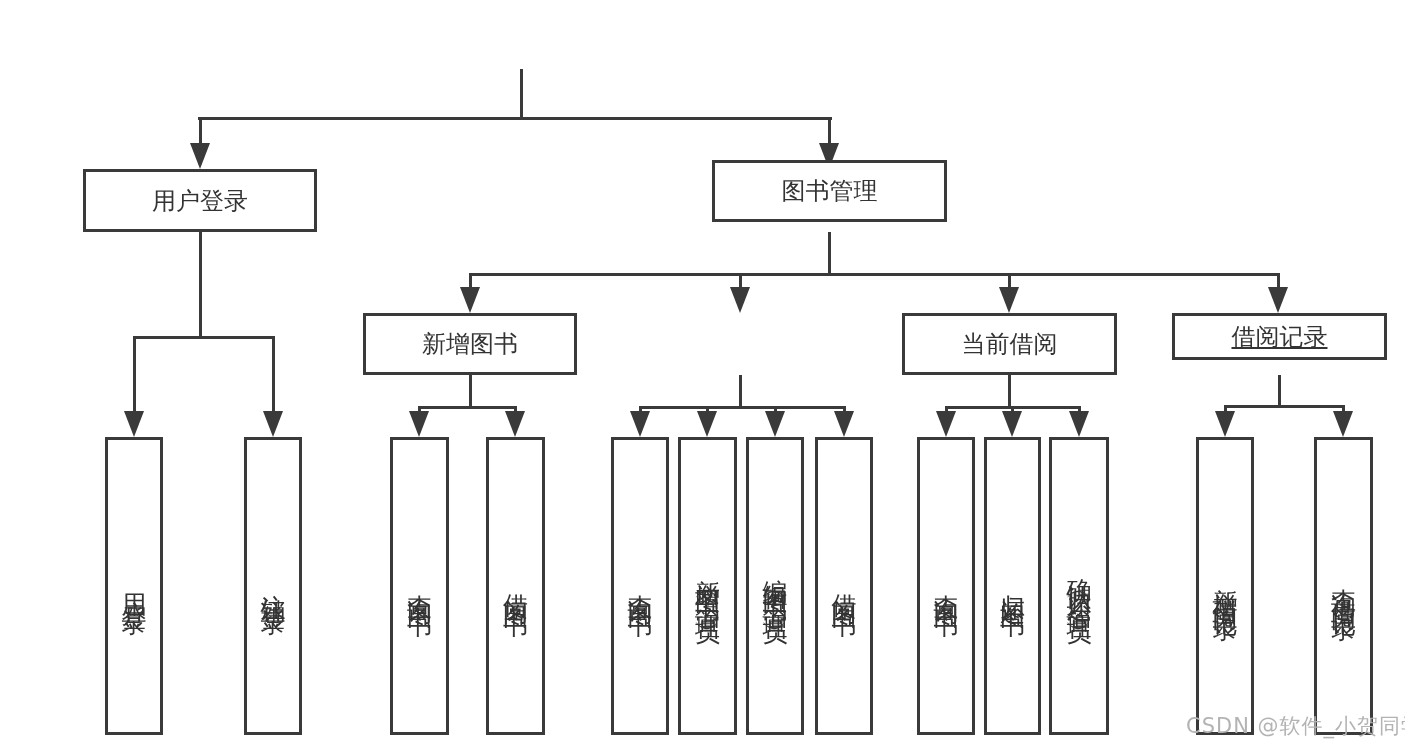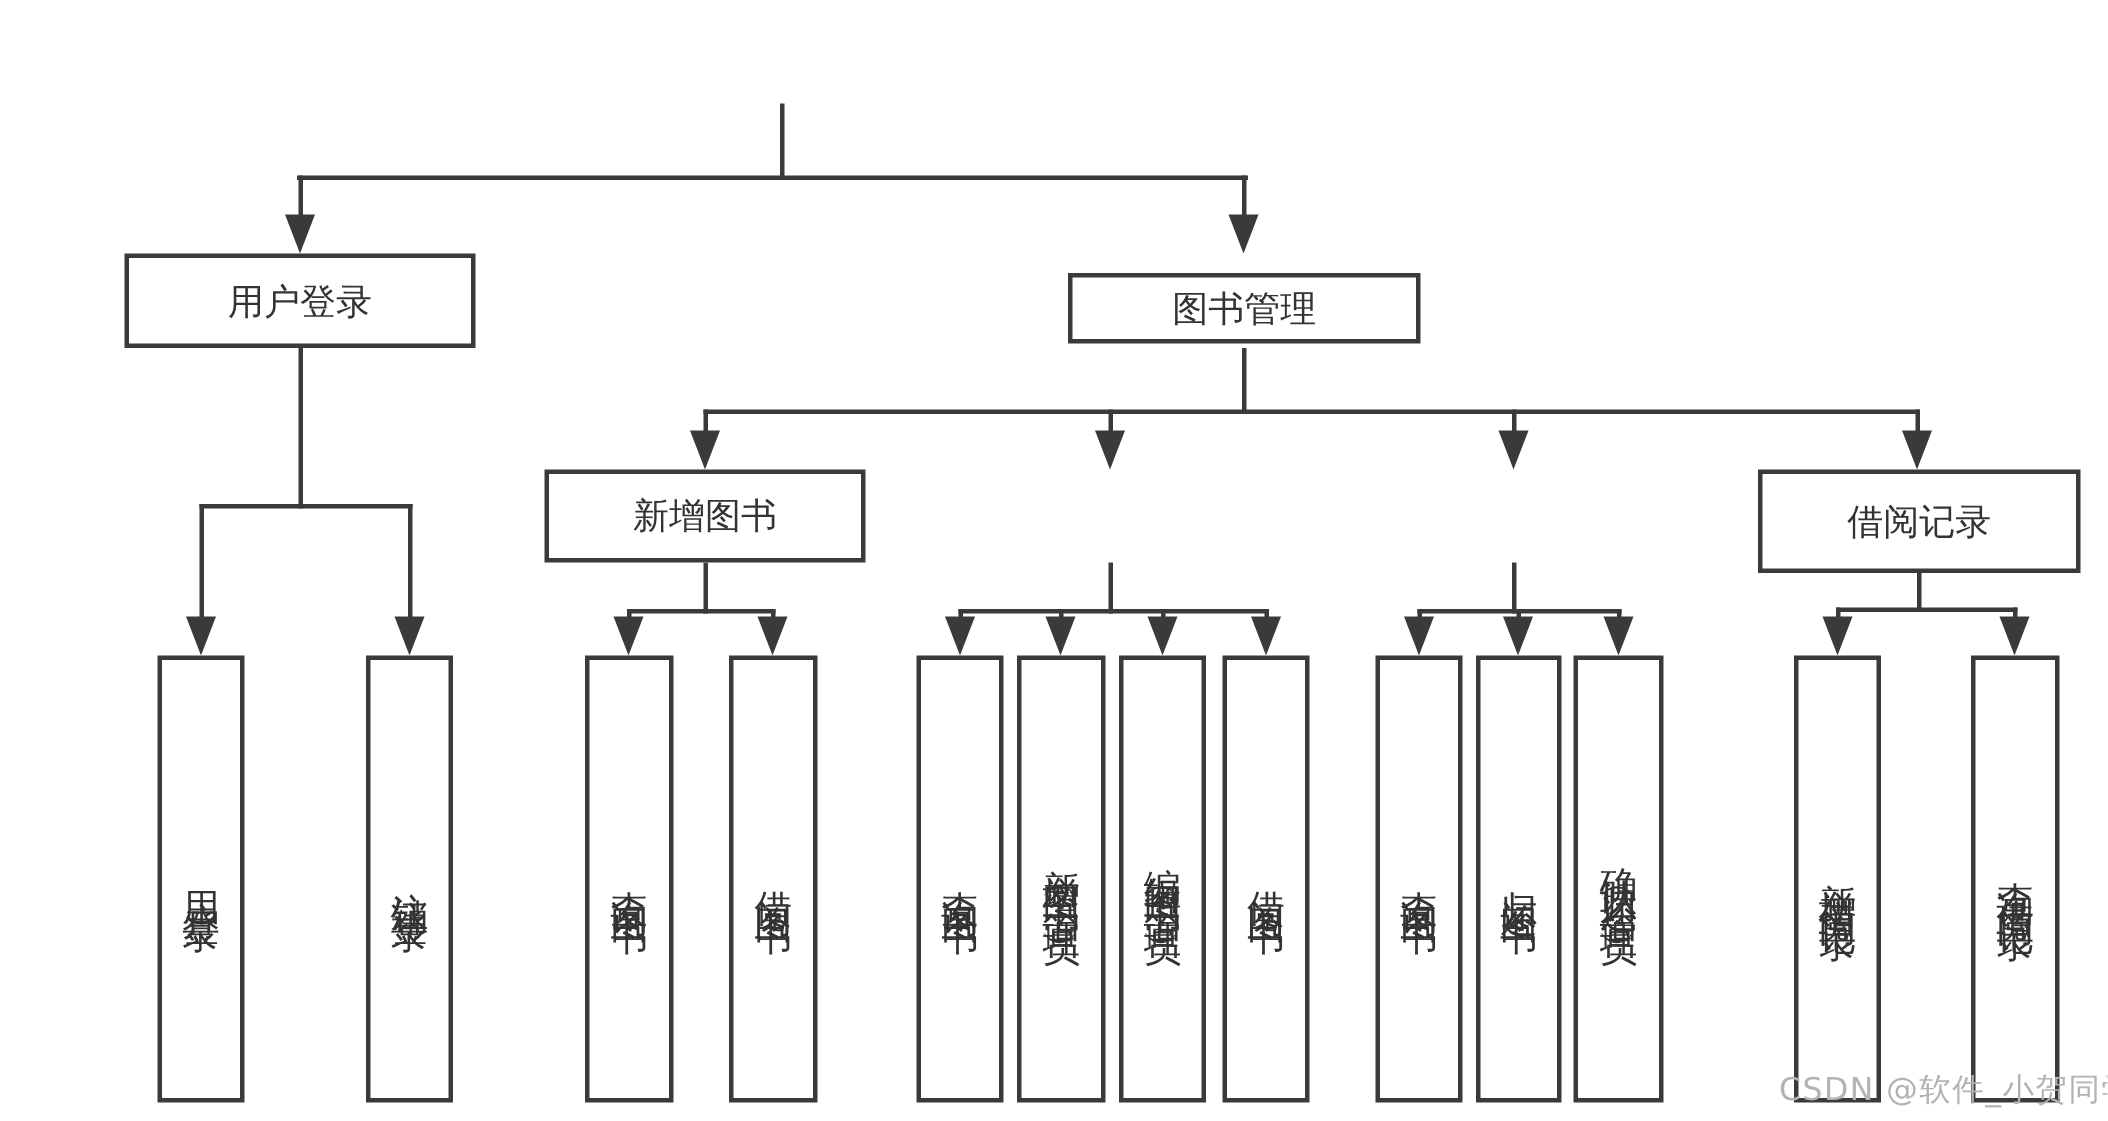--- a/index.html
+++ b/index.html
@@ -62,27 +62,28 @@
   }
 </style>
 </head>
 <body>
 
 <div id="stage">
 
 
   <div class="box" style="left:83px;top:169px;width:234px;height:63px;">用户登录</div>
 
-  <div class="box" style="left:712px;top:182px;width:235px;height:47px;">图书管理</div>
+  <div class="box" style="left:712px;top:160px;width:235px;height:62px;">图书管理</div>
 
   <div class="box" style="left:363px;top:313px;width:214px;height:62px;">新增图书</div>
 
 
+  <div class="box" style="left:902px;top:313px;width:215px;height:62px;">当前借阅</div>
 
-  <div class="box" style="left:1172px;top:313px;width:215px;height:69px;">借阅记录</div>
+  <div class="box" style="left:1172px;top:313px;width:215px;height:47px;text-decoration:underline;">借阅记录</div>
 
   <div class="box vbox" style="left:105px;top:437px;width:58px;height:298px;">用户登录</div>
 
   <div class="box vbox" style="left:244px;top:437px;width:58px;height:298px;">注销登录</div>
 
   <div class="box vbox" style="left:390px;top:437px;width:59px;height:298px;">查询图书</div>
 
   <div class="box vbox" style="left:486px;top:437px;width:59px;height:298px;">借阅图书</div>
 
   <div class="box vbox" style="left:611px;top:437px;width:58px;height:298px;">查询图书</div>

